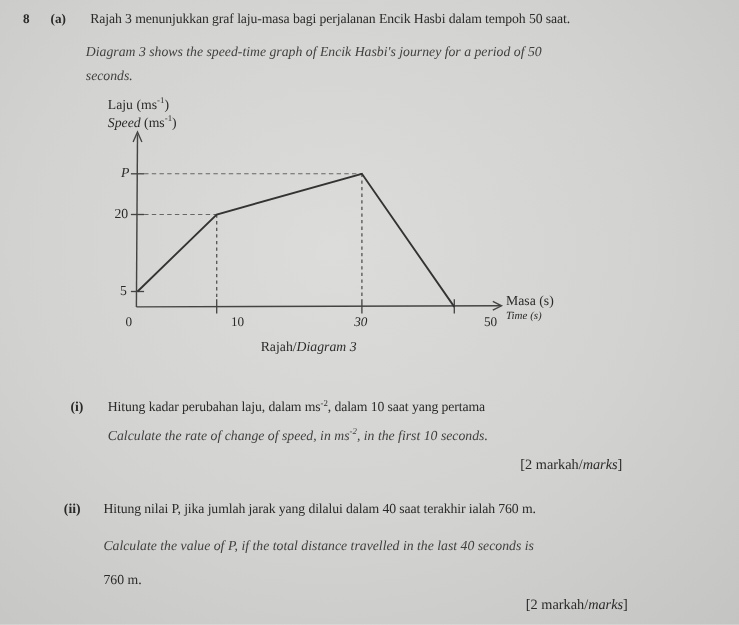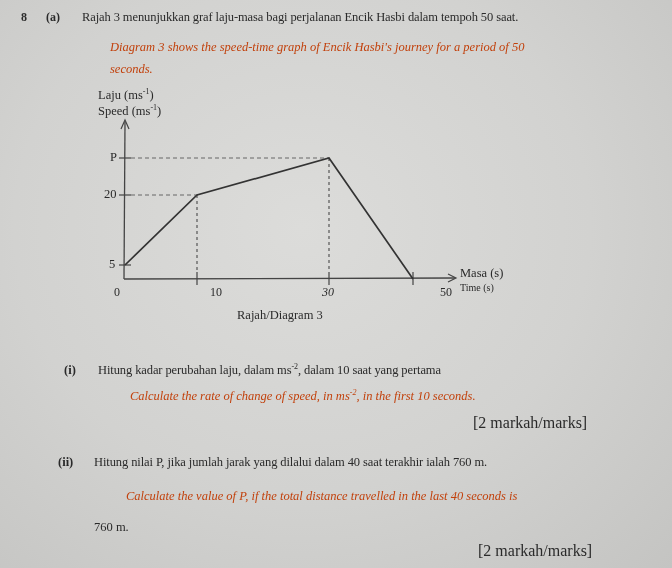--- a/index.html
+++ b/index.html
@@ -7,24 +7,24 @@
     width:672px; height:568px; overflow:hidden;
     background: radial-gradient(ellipse at 45% 40%, #dcdcda 0%, #d2d2d0 55%, #c4c4c2 100%);
     font-family: "Liberation Serif", "DejaVu Serif", serif;
     color:#2a2a2a;
     position:relative;
   }
   .abs { position:absolute; white-space:nowrap; }
   .q-num { left:21px; top:10px; font-size:12px; font-weight:bold; }
   .q-part { left:46px; top:10px; font-size:12px; font-weight:bold; }
   .line-ms { font-size:12.5px; letter-spacing:-0.1px; }
-  .line-en { font-size:12.5px; font-style:italic; color:#c2410c;margin-left:32px; }
-  .it { }
+  .line-en { font-size:12.5px; font-style:italic; color:#404040; }
+  .it { font-style:italic; }
   sup { font-size:8px; vertical-align:super; line-height:0; }
-  .marks { font-size:16px; }
+  .marks { font-size:13px; }
 </style>
 </head>
 <body>
 
 <div class="abs q-num">8</div>
 <div class="abs q-part">(a)</div>
 <div class="abs line-ms" style="left:82px; top:10px;">Rajah 3 menunjukkan graf laju-masa bagi perjalanan Encik Hasbi dalam tempoh 50 saat.</div>
 <div class="abs line-en" style="left:78px; top:40px;">Diagram 3 shows the speed-time graph of Encik Hasbi's journey for a period of 50</div>
 <div class="abs line-en" style="left:78px; top:62px;font-family:Liberation Serif, serif;">seconds.</div>
 

